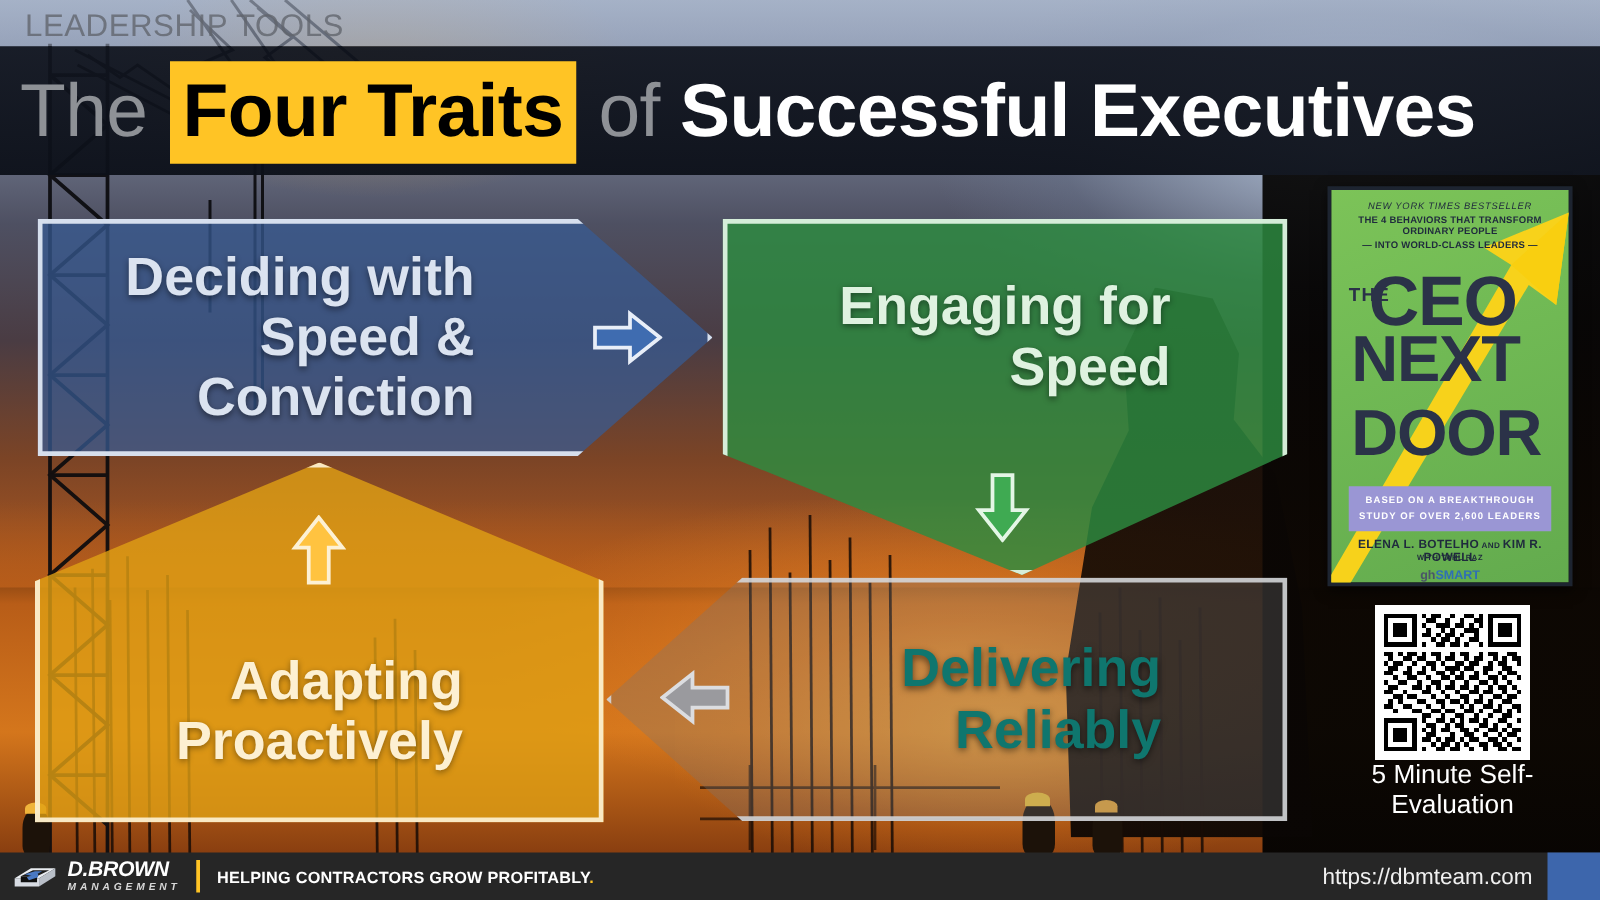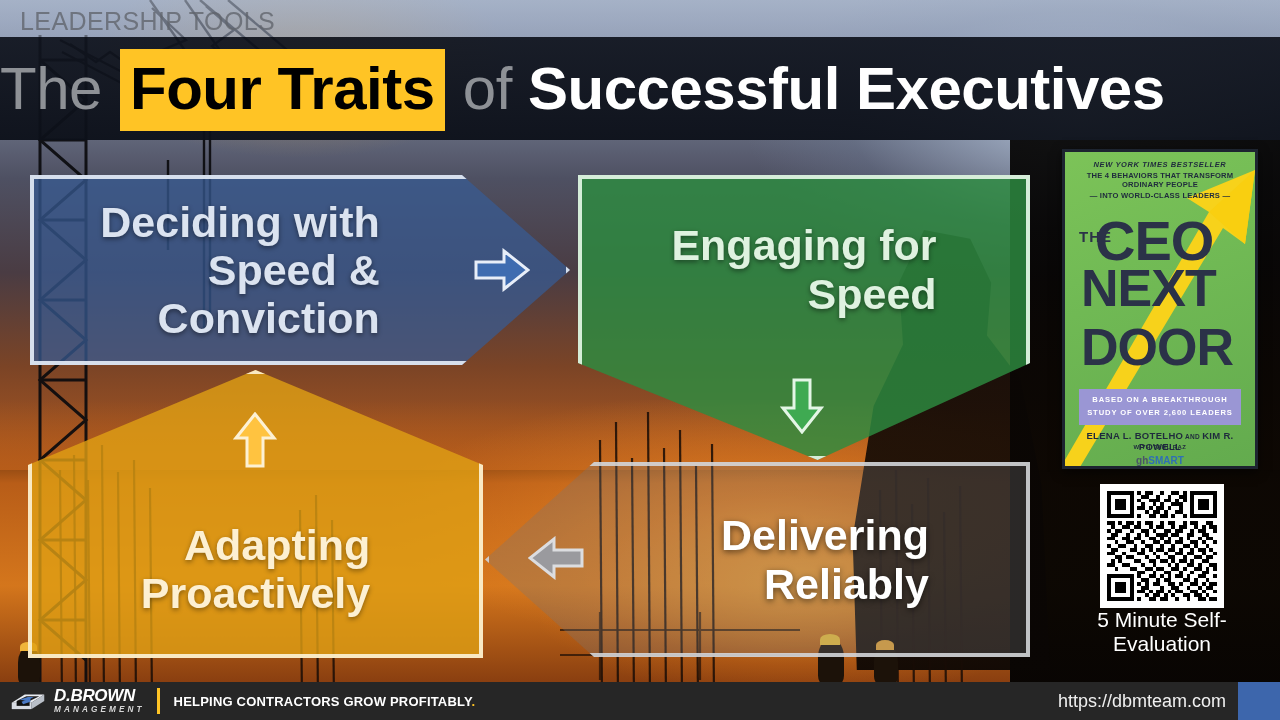--- a/index.html
+++ b/index.html
@@ -69,20 +69,21 @@
 
   
   .titleband {
     position: absolute; left: 0; top: 37px; width: 1280px; height: 103px;
     background: linear-gradient(180deg, rgba(16,20,30,0.93) 0%, rgba(12,16,25,0.95) 100%);
     display: flex; align-items: center;
   }
   .title {
     white-space: nowrap;
     font-size: 60px; line-height: 1;
+    padding-left: 16px;
     letter-spacing: -0.5px;
   }
   .t-dim { color: #8e9196; font-weight: 400; }
   .t-hl {
     background: #ffc425; color: #000; font-weight: 700;
     padding: 6px 10px 9px 10px; margin: 0 2px;
   }
   .t-white { color: #ffffff; font-weight: 700; }
 
   
@@ -115,21 +116,21 @@
   .sh-green .label { color: #dff2e0; font-size: 43px; padding-bottom: 96px; text-shadow: 0 2px 5px rgba(0,0,0,.45); }
 
   
   .sh-gray { left: 485px; top: 462px; width: 545px; height: 195px; }
   .sh-gray .fill {
     position: absolute; inset: 0;
     background: rgba(120,120,124,0.30);
     border: 4px solid rgba(214,216,220,0.88);
     clip-path: polygon(20% 0%, 100% 0%, 100% 100%, 20% 100%, 0% 50%);
   }
-  .sh-gray .label { color: #ffffff; font-size: 43px; padding-left: 135px; text-shadow: 0 2px 6px rgba(0,0,0,.55); }
+  .sh-gray .label { color: #0f766e; font-size: 43px; padding-left: 135px; text-shadow: 0 2px 6px rgba(0,0,0,.55); }
 
   
   .sh-orange { left: 28px; top: 370px; width: 455px; height: 288px; }
   .sh-orange .fill {
     position: absolute; inset: 0;
     background: rgba(224,160,20,0.80);
     border: 4px solid rgba(252,240,210,0.93);
     clip-path: polygon(50% 0%, 100% 33%, 100% 100%, 0% 100%, 0% 33%);
   }
   .sh-orange .label { color: #fdf0d2; font-size: 43px; padding-top: 110px; text-shadow: 0 2px 5px rgba(0,0,0,.4); }
@@ -146,21 +147,21 @@
     position: absolute; left: 1062px; top: 149px; width: 196px; height: 320px;
     background: linear-gradient(160deg, #7cc358 0%, #72bb55 35%, #63ab4e 100%);
     border: 3px solid #1d2430;
     overflow: hidden;
     box-shadow: 0 3px 10px rgba(0,0,0,.55);
   }
   .book .bk-arrow {
     position: absolute; left: -6px; top: 0; width: 208px; height: 320px;
   }
   .bk-top { position: absolute; left: 0; right: 0; top: 8px; text-align: center; color: #1f2a3d; }
-  .bk-nyt { font-size: 7.5px; font-weight: 700; font-style: italic; letter-spacing: .6px; }
+  .bk-nyt { font-size: 7.5px; font-weight: 400; font-style: italic; letter-spacing: .6px; }
   .bk-sub1 { font-size: 7.6px; font-weight: 700; letter-spacing: .2px; margin-top: 2px; }
   .bk-sub2 { font-size: 7.6px; font-weight: 700; letter-spacing: .2px; margin-top: 2px; }
   .bk-the {
     position: absolute; left: 14px; top: 76px;
     color: #2b3248; font-size: 15px; font-weight: 800; letter-spacing: 1px;
   }
   .bk-ceo {
     position: absolute; left: 30px; top: 63px; color: #2b3248;
     font-size: 56px; font-weight: 900; letter-spacing: -1px; line-height: .92;
   }

